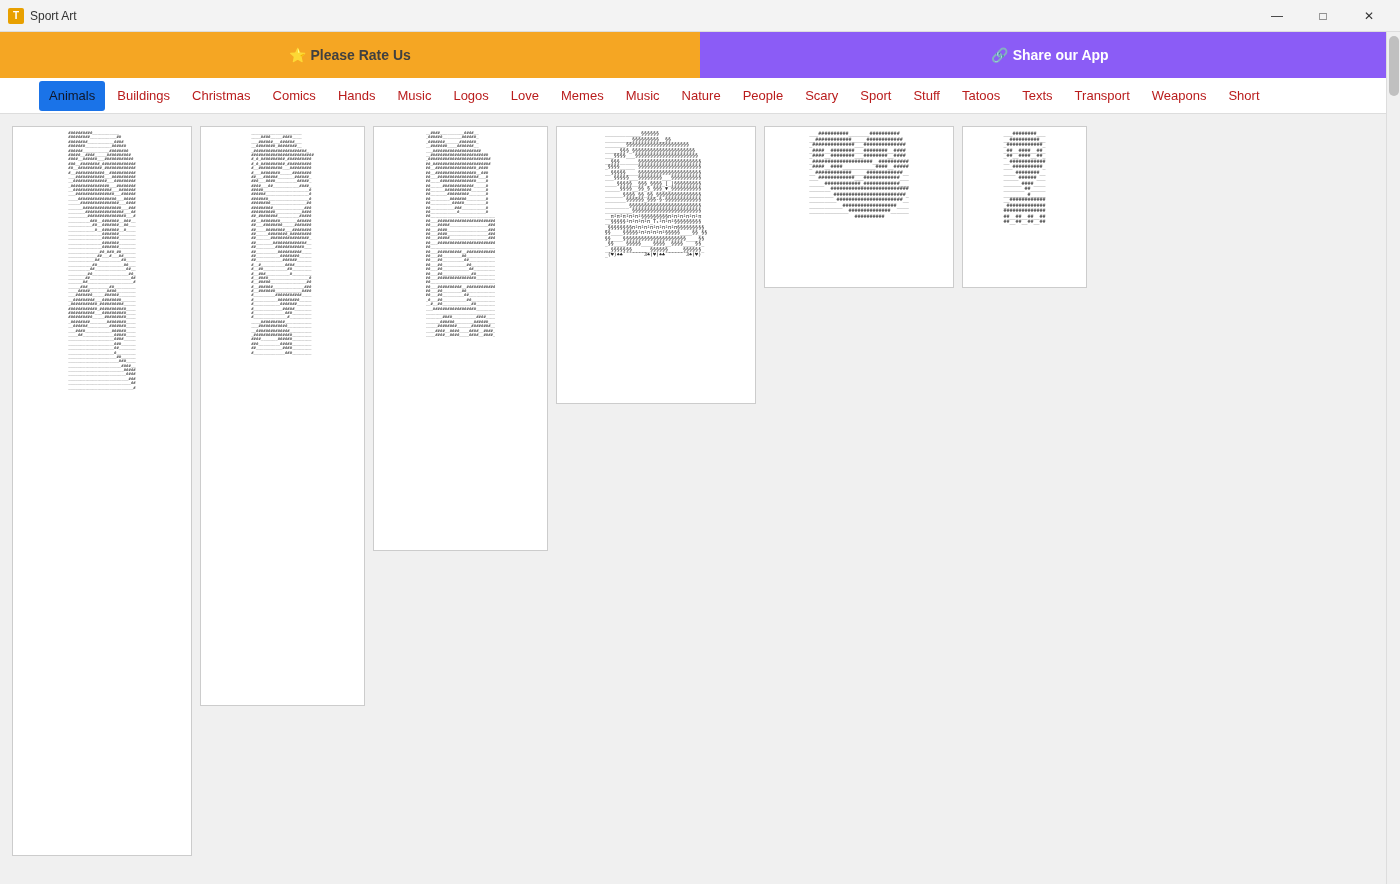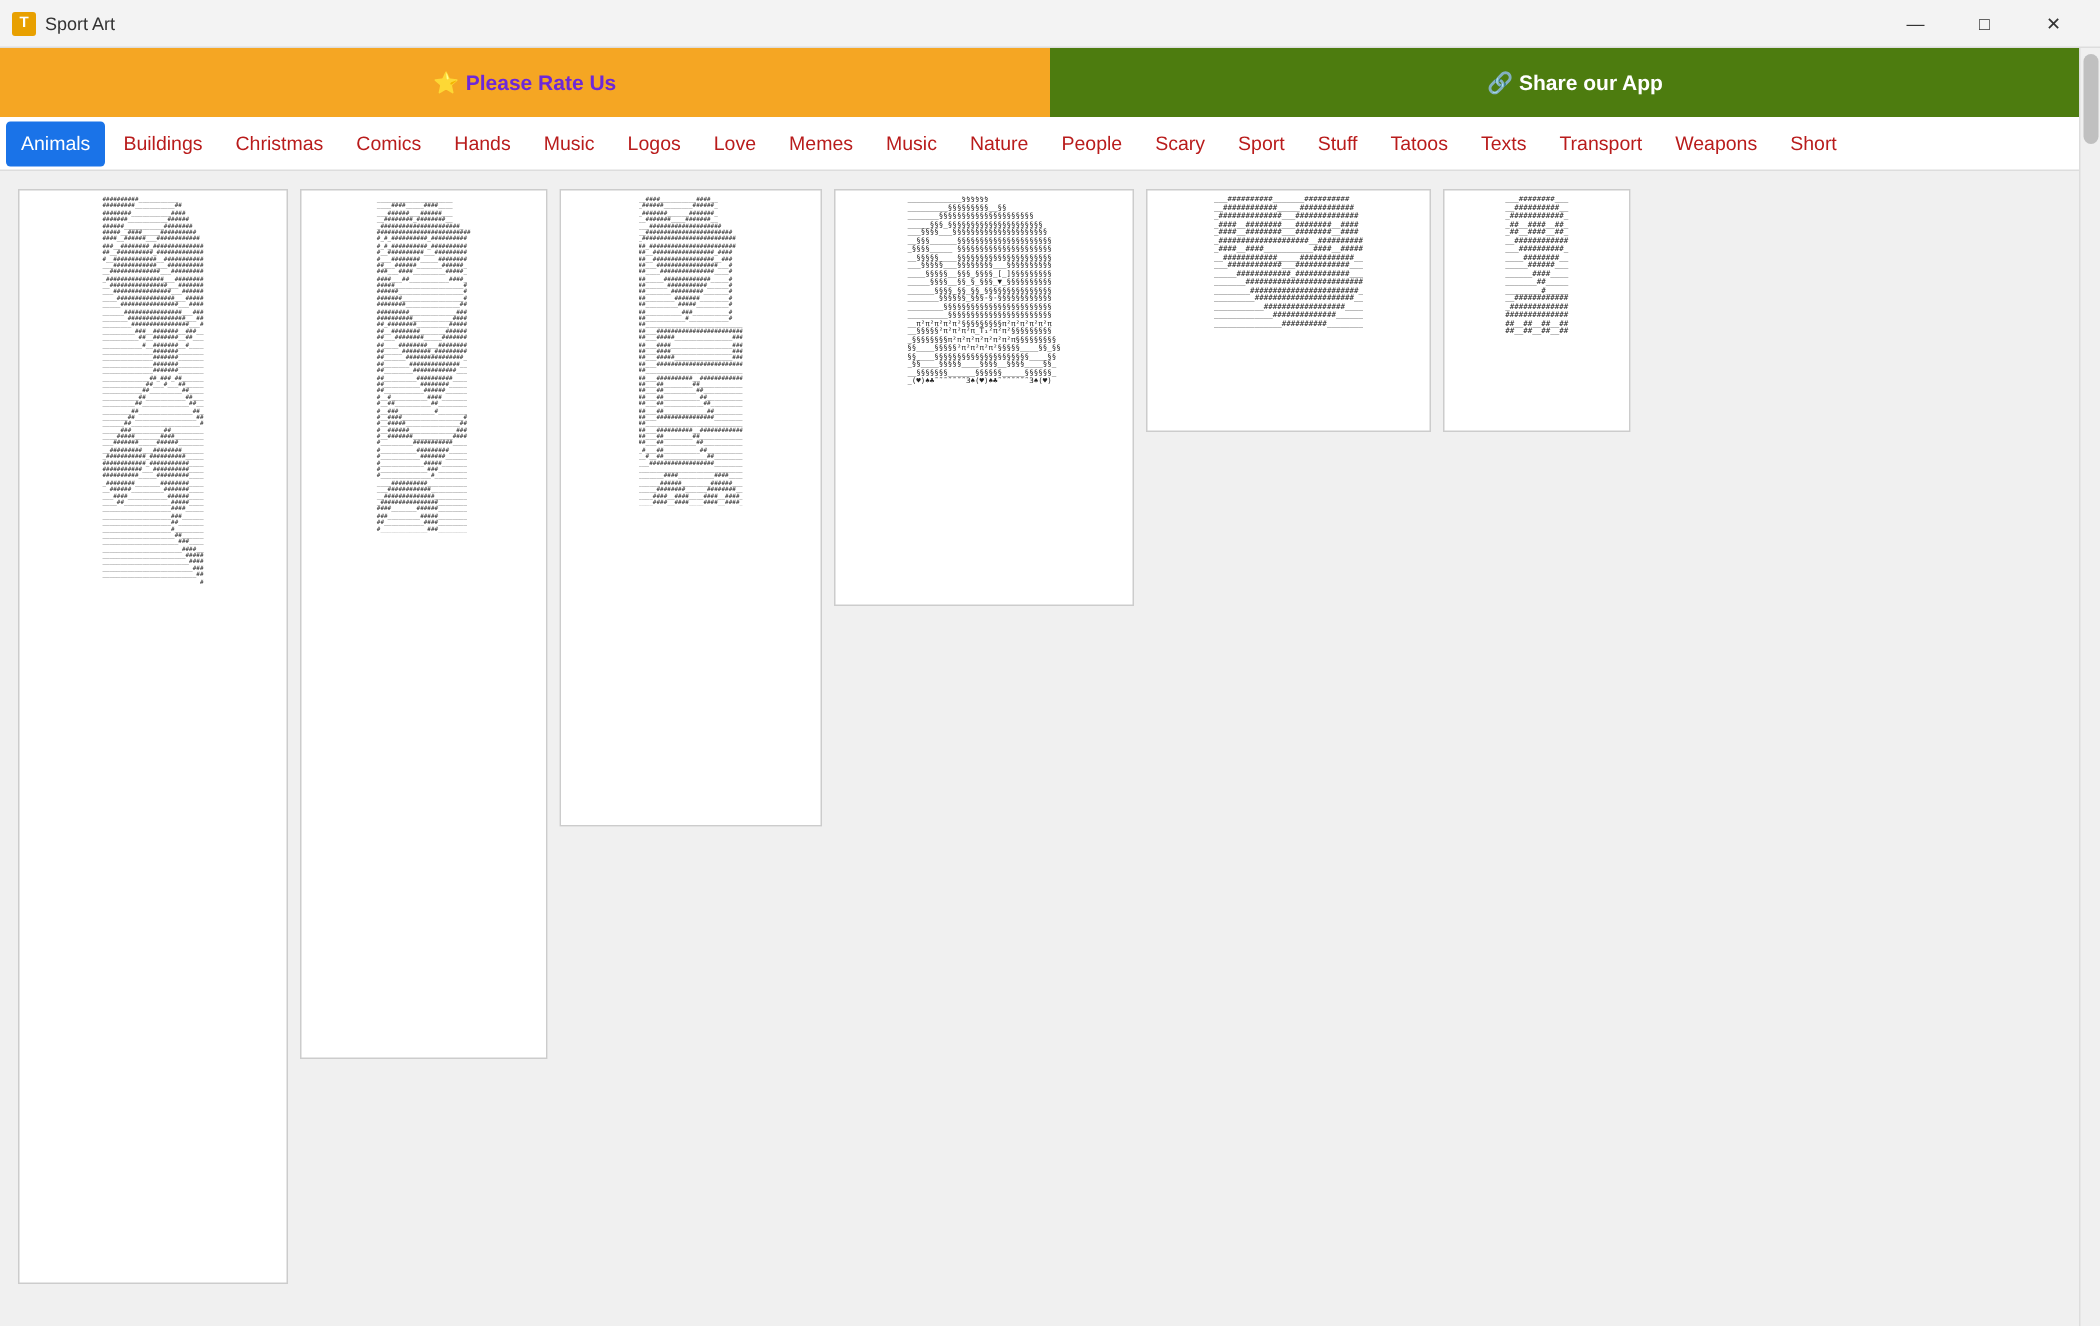--- a/index.html
+++ b/index.html
@@ -43,26 +43,26 @@
 
     
     .banner {
       display: flex;
       height: 46px;
     }
     .banner-rate {
       flex: 1;
       background: #f5a623;
       display: flex; align-items: center; justify-content: center;
-      font-size: 14px; font-weight: 600; color: #6d28d9; cursor: pointer;
+      font-size: 14px; font-weight: 600; color: #404040; cursor: pointer;
       gap: 6px;
     }
     .banner-share {
       flex: 1;
-      background: #4d7c0f;
+      background: #8b5cf6;
       display: flex; align-items: center; justify-content: center;
       font-size: 14px; font-weight: 600; color: white; cursor: pointer;
       gap: 6px;
     }
     .lang-select {
       width: 160px;
       background: white;
       border: 1px solid #ccc;
       font-size: 13px;
       padding: 4px 8px;
@@ -88,21 +88,22 @@
       border: none;
       background: transparent;
       cursor: pointer;
       color: #b91c1c;
       border-radius: 3px;
       white-space: nowrap;
       height: 30px;
     }
     .nav-btn.active {
       background: #1a73e8;
-      color: #ffffff;
+      color: #0f172a;
+      margin-left: 35px;
     }
 
     
     .main-content {
       display: flex;
       gap: 8px;
       padding: 12px 12px;
       background: #f0f0f0;
       height: calc(884px - 32px - 46px - 36px);
       overflow-y: auto;

